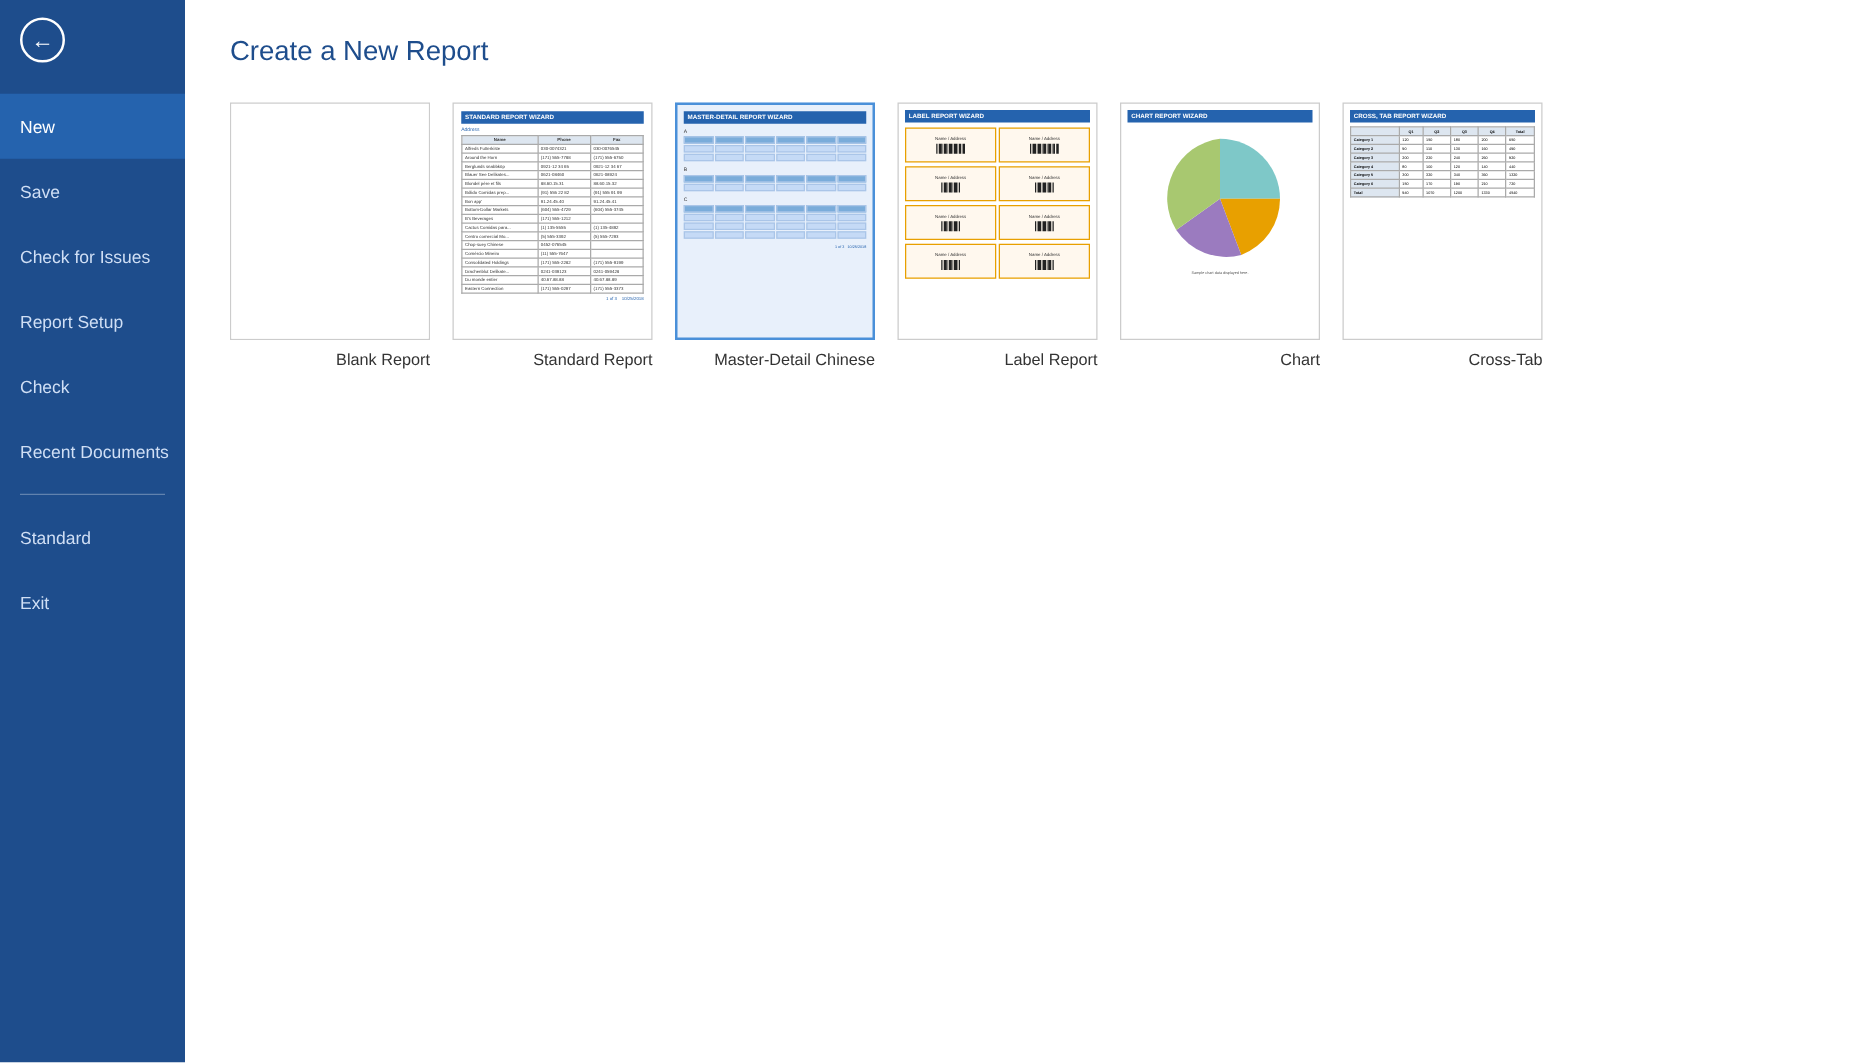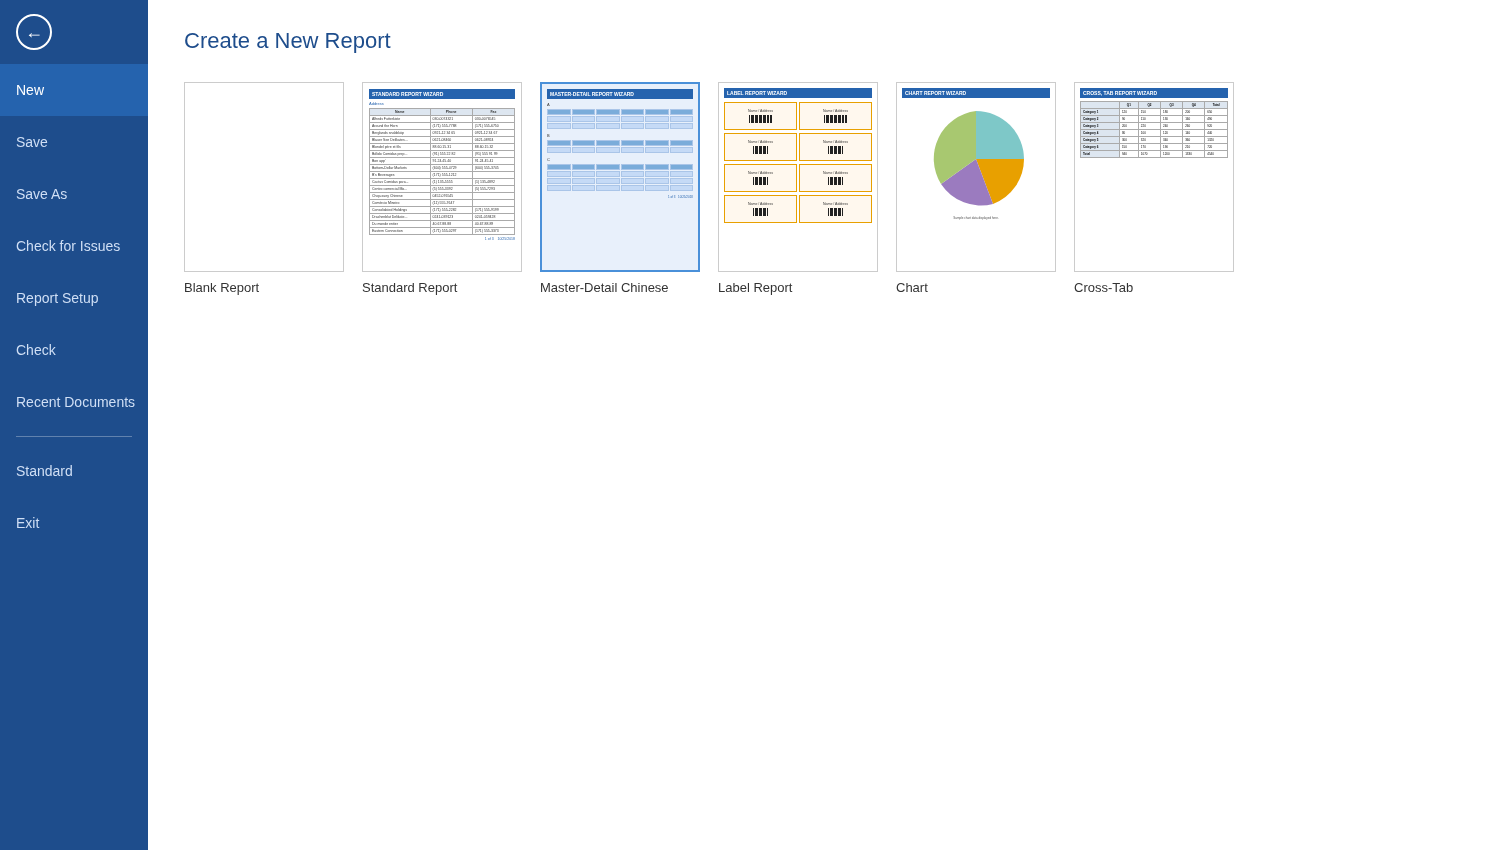--- a/index.html
+++ b/index.html
@@ -48,20 +48,21 @@
       font-size: 14px;
       cursor: pointer;
       color: #d0dff5;
       white-space: nowrap;
     }
 
     .sidebar-item.active {
       background: #2563ae;
       color: #fff;
       font-weight: 500;
+      margin-top: 11px;
     }
 
     .sidebar-divider {
       border: none;
       border-top: 1px solid rgba(255,255,255,0.3);
       margin: 8px 16px;
     }
 
     
     #main {
@@ -81,21 +82,21 @@
     .templates-grid {
       display: flex;
       flex-direction: row;
       gap: 18px;
       flex-wrap: wrap;
     }
 
     .template-item {
       display: flex;
       flex-direction: column;
-      align-items: flex-start;
+      align-items: flex-end;
       cursor: pointer;
     }
 
     .template-thumb {
       width: 160px;
       height: 190px;
       border: 1px solid #ccc;
       background: #fff;
       display: flex;
       align-items: center;
@@ -313,21 +314,20 @@
 </head>
 <body>
 
 <div id="sidebar">
   <div id="back-button-area">
     <div class="back-circle">←</div>
   </div>
 
   <div class="sidebar-item active">New</div>
   <div class="sidebar-item">Save</div>
-  <div class="sidebar-item">Save As</div>
   <div class="sidebar-item">Check for Issues</div>
   <div class="sidebar-item">Report Setup</div>
   <div class="sidebar-item">Check</div>
   <div class="sidebar-item">Recent Documents</div>
   <hr class="sidebar-divider">
   <div class="sidebar-item">Standard</div>
   <div class="sidebar-item">Exit</div>
 </div>
 
 <div id="main">

